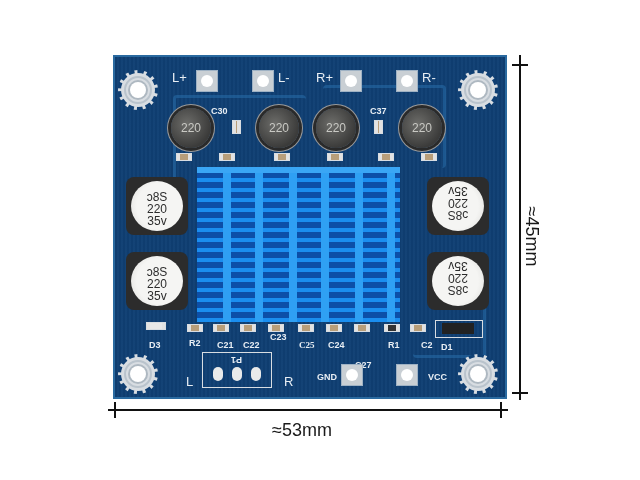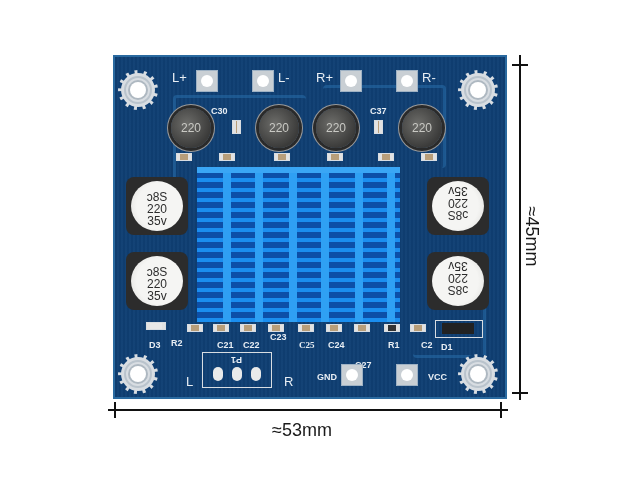--- a/index.html
+++ b/index.html
@@ -125,21 +125,21 @@
 <div class="smd" style="left:240px;top:324px;"></div>
 <div class="smd" style="left:268px;top:324px;"></div>
 <div class="smd" style="left:298px;top:324px;"></div>
 <div class="smd" style="left:326px;top:324px;"></div>
 <div class="smd" style="left:354px;top:324px;"></div>
 <div class="smd" style="left:384px;top:324px;background:#333;"></div>
 <div class="smd" style="left:410px;top:324px;"></div>
 <div class="diode"></div>
 
 <div class="silk" style="left:149px;top:340px;">D3</div>
-<div class="silk" style="left:171px;top:338px;text-align:right;">R2</div>
+<div class="silk" style="left:189px;top:338px;text-align:right;">R2</div>
 <div class="silk" style="left:217px;top:340px;">C21</div>
 <div class="silk" style="left:243px;top:340px;">C22</div>
 <div class="silk" style="left:270px;top:332px;">C23</div>
 <div class="silk" style="left:299px;top:340px;font-family:Liberation Serif, serif;">C25</div>
 <div class="silk" style="left:328px;top:340px;">C24</div>
 <div class="silk" style="left:355px;top:360px;">C27</div>
 <div class="silk" style="left:388px;top:340px;">R1</div>
 <div class="silk" style="left:413px;top:340px;margin-left:8px;">C2</div>
 <div class="silk" style="left:441px;top:342px;">D1</div>
 

